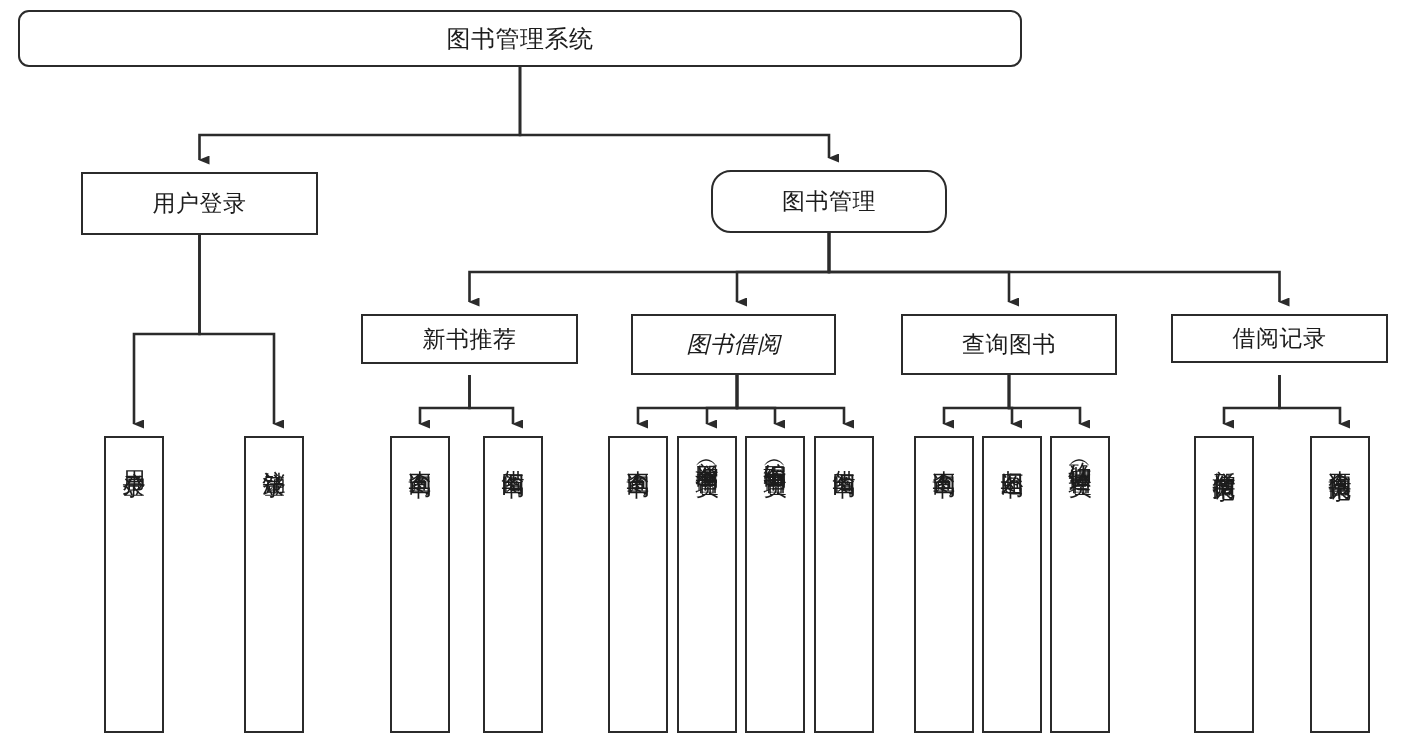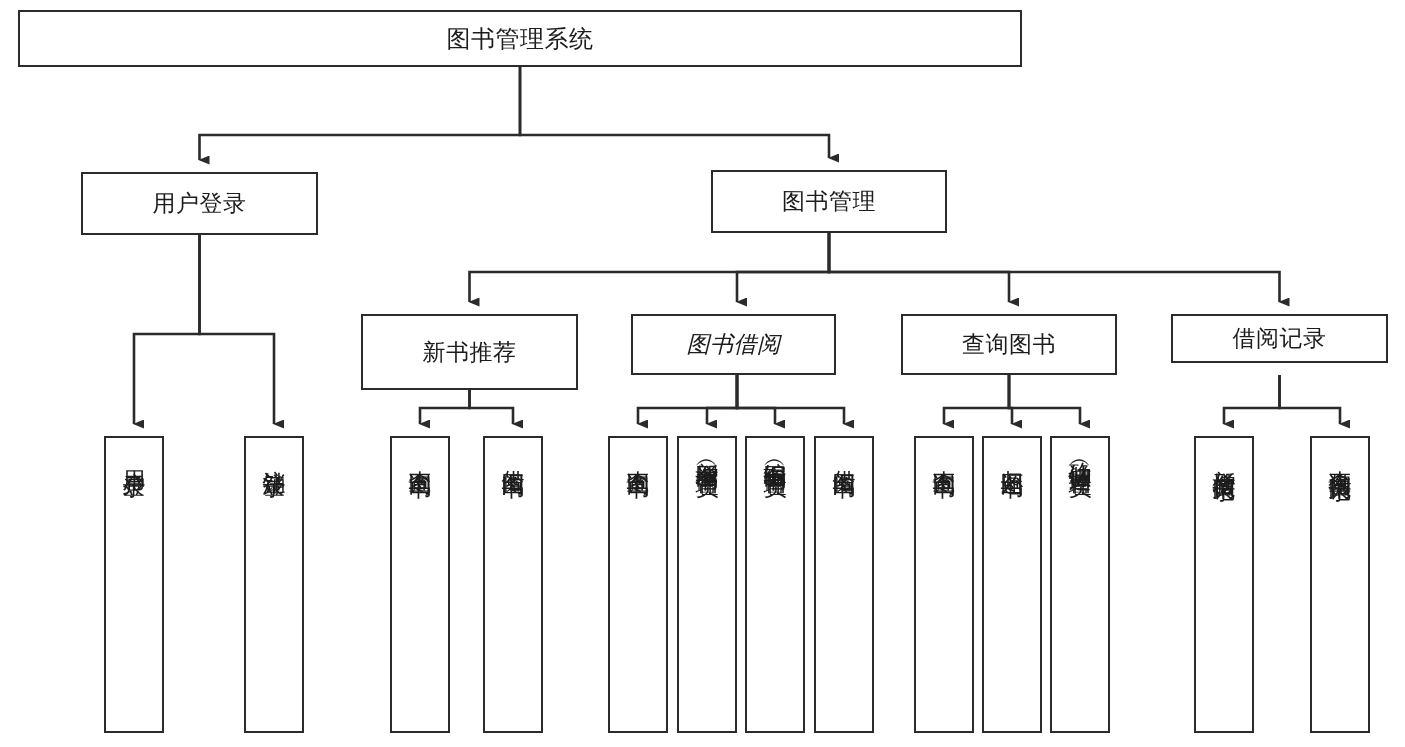--- a/index.html
+++ b/index.html
@@ -103,30 +103,30 @@
         <path d="M 737 375 L 737 408 L 844 408 L 844 424" marker-end="url(#arrowhead)" stroke-linejoin="miter"></path>
         <path d="M 1009 375 L 1009 408 L 944 408 L 944 424" marker-end="url(#arrowhead)" stroke-linejoin="miter"></path>
         <path d="M 1009 375 L 1009 408 L 1012 408 L 1012 424" marker-end="url(#arrowhead)" stroke-linejoin="miter"></path>
         <path d="M 1009 375 L 1009 408 L 1080 408 L 1080 424" marker-end="url(#arrowhead)" stroke-linejoin="miter"></path>
         <path d="M 1279.5 375 L 1279.5 408 L 1224 408 L 1224 424" marker-end="url(#arrowhead)" stroke-linejoin="miter"></path>
         <path d="M 1279.5 375 L 1279.5 408 L 1340 408 L 1340 424" marker-end="url(#arrowhead)" stroke-linejoin="miter"></path>
       </g>
   </svg>
 
   <div id="node-layer">
-      <div class="node horizontal root" style="left: 18px; top: 10px; width: 1004px; height: 57px;">
+      <div class="node horizontal root" style="left: 18px; top: 10px; width: 1004px; height: 57px; border-radius: 11px;">
         <span class="label">图书管理系统</span>
       </div>
       <div class="node horizontal" style="left: 81px; top: 172px; width: 237px; height: 63px;">
         <span class="label">用户登录</span>
       </div>
-      <div class="node horizontal" style="left: 711px; top: 170px; width: 236px; height: 63px;">
+      <div class="node horizontal" style="left: 711px; top: 170px; width: 236px; height: 63px; border-radius: 20px;">
         <span class="label">图书管理</span>
       </div>
-      <div class="node horizontal" style="left: 361px; top: 314px; width: 217px; height: 76px; font-family: Liberation Serif, serif;">
+      <div class="node horizontal" style="left: 361px; top: 314px; width: 217px; height: 50px; font-family: Liberation Serif, serif;">
         <span class="label">新书推荐</span>
       </div>
       <div class="node horizontal" style="left: 631px; top: 314px; width: 205px; height: 61px; font-style: italic;">
         <span class="label">图书借阅</span>
       </div>
       <div class="node horizontal" style="left: 901px; top: 314px; width: 216px; height: 61px;">
         <span class="label">查询图书</span>
       </div>
       <div class="node horizontal" style="left: 1171px; top: 314px; width: 217px; height: 49px;">
         <span class="label">借阅记录</span>

